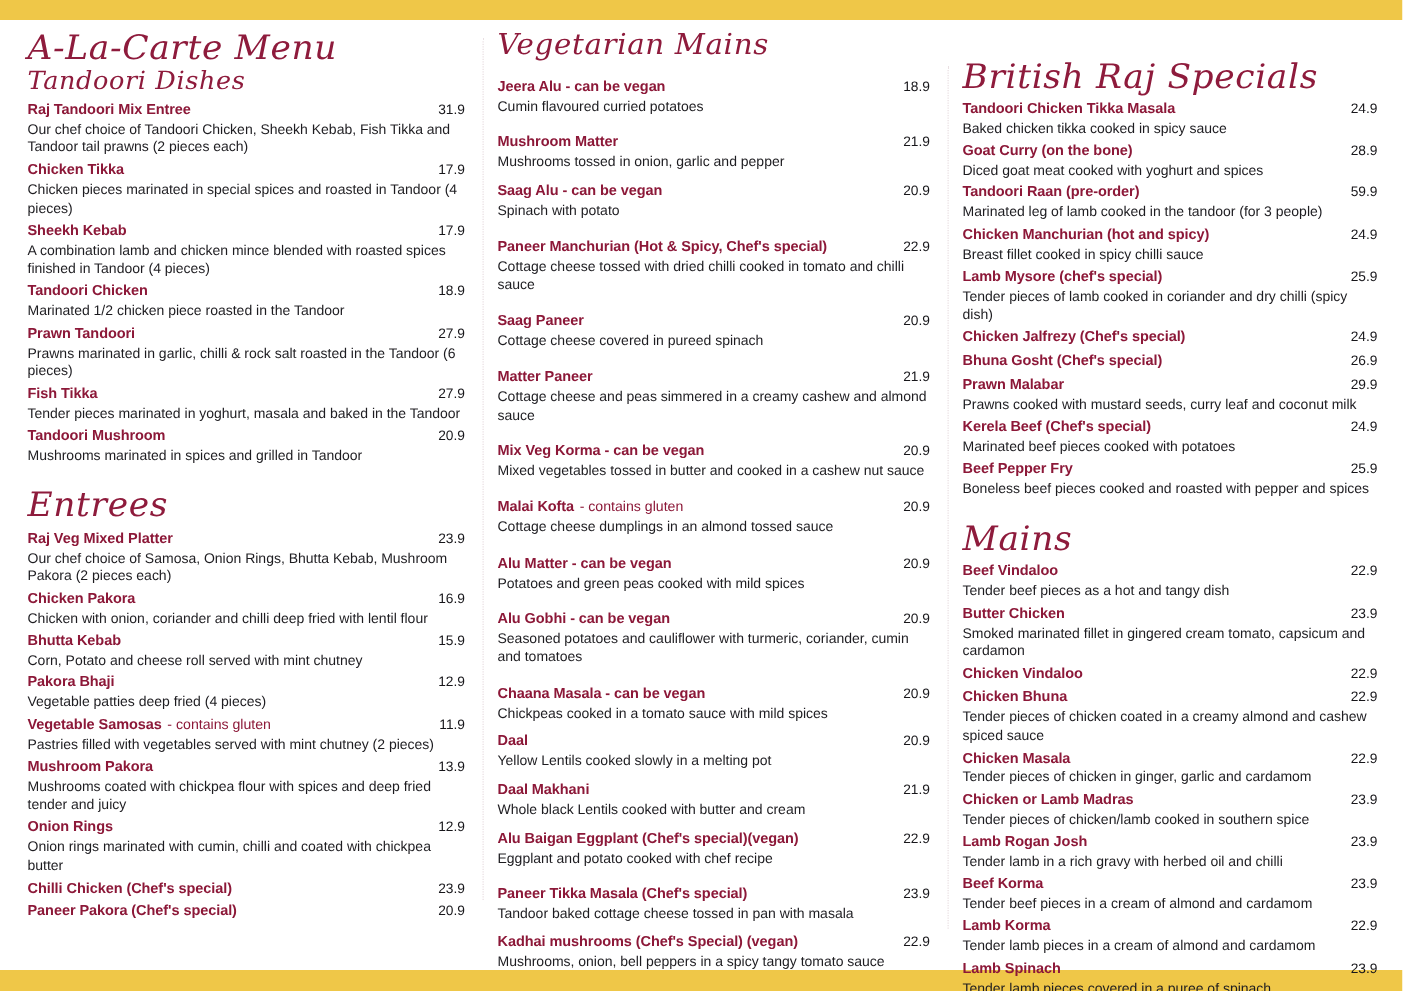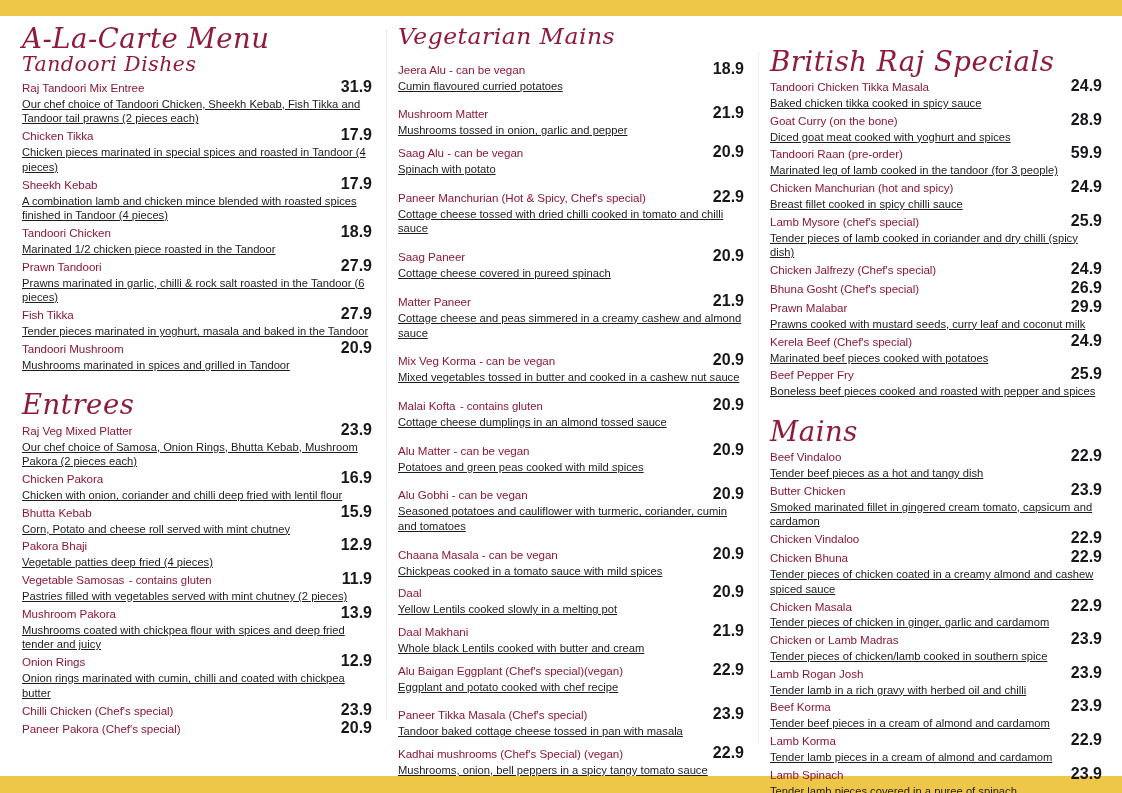--- a/index.html
+++ b/index.html
@@ -88,43 +88,42 @@
   }
   .dish-head {
     display: flex;
     align-items: baseline;
     justify-content: space-between;
     gap: 6px;
     line-height: 1.18;
   }
   .dish-name {
     color: #8c1838;
-    font-weight: normal;
+    font-weight: bold;
     font-size: 11.6px;
     letter-spacing: -0.05px;
   }
   .dish-note {
     color: #8c1838;
     font-weight: normal;
     font-size: 11.3px;
   }
   .dish-price {
     color: #17161a;
-    font-weight: bold;
-    font-size: 16px;
+    font-weight: normal;
+    font-size: 11px;
     white-space: nowrap;
     flex: none;
   }
   .dish-desc {
     color: #1d1c20;
     font-size: 11.2px;
     line-height: 1.32;
     margin: 0 0 0 0;
     max-width: 100%;
-    text-decoration: underline;
   }
   .sp-0 { margin-top: 0px; }
   .sp-1 { margin-top: 5px; }
   .sp-2 { margin-top: 11px; }
 </style>
 </head>
 <body>
 
 <div class="bar bar-top"></div>
 <div class="bar bar-bottom"></div>

